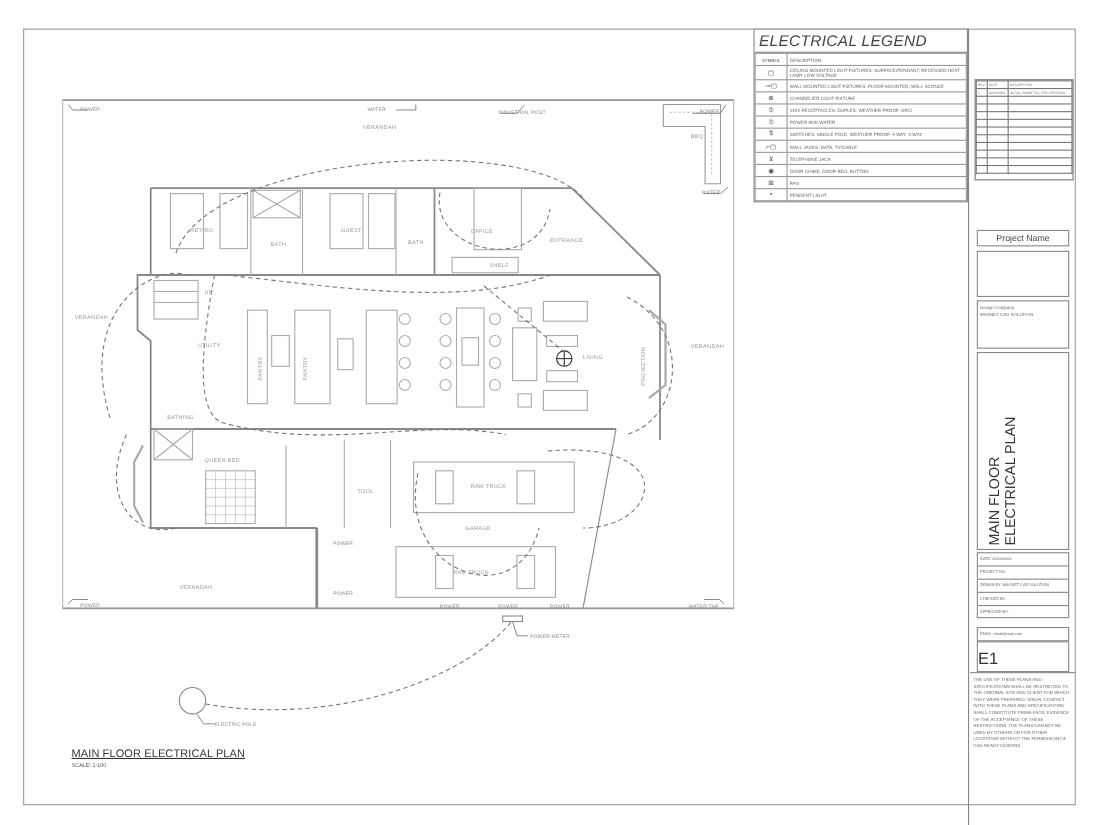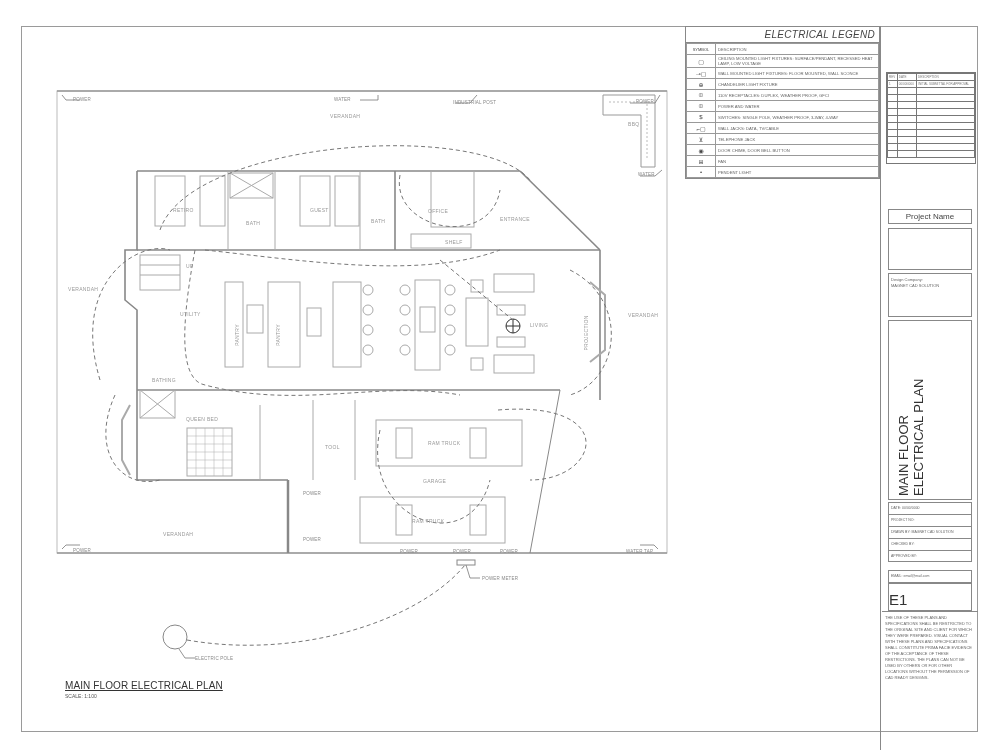--- a/index.html
+++ b/index.html
@@ -1,20 +1,20 @@
 <!DOCTYPE html>
 <html><head>
 <meta charset="utf-8">
 <style>
   html,body{margin:0;padding:0;background:#fff;}
   body{width:1000px;height:750px;position:relative;overflow:hidden;font-family:"Liberation Sans",sans-serif;color:#555;}
   .sheet{position:absolute;left:21px;top:26px;width:957px;height:706px;border:1px solid #9a9a9a;box-sizing:border-box;}
   svg{position:absolute;left:0;top:0;}
   .legend{position:absolute;left:685px;top:26px;width:195px;border:1px solid #888;box-sizing:border-box;background:#fff;}
-  .legend .lt{font-style:italic;font-size:10px;color:#444;padding:2px 4px;border-bottom:1px solid #888;letter-spacing:.3px;text-align:right;}
+  .legend .lt{font-style:italic;font-size:14px;color:#444;padding:2px 4px;border-bottom:1px solid #888;letter-spacing:.3px;}
   .legend table{width:100%;border-collapse:collapse;font-size:4.2px;color:#666;}
   .legend td{border:1px solid #999;padding:1px 2px;height:8px;vertical-align:middle;}
   .legend td.sym{width:24px;text-align:center;font-size:6px;color:#444;}
   .tb{position:absolute;left:880px;top:26px;width:98px;height:740px;border-left:1px solid #888;box-sizing:border-box;}
   .rev{position:absolute;left:5px;top:46px;width:88px;height:90px;border:1px solid #777;}
   .rev table{width:100%;border-collapse:collapse;font-size:3px;color:#777;}
   .rev td{border:1px solid #777;height:6px;padding:0 1px;}
   .box{position:absolute;left:7px;width:84px;border:1px solid #888;box-sizing:border-box;}
   .pname{font-size:8px;text-align:center;color:#444;line-height:14px;}
   .dc{font-size:4px;color:#666;padding:3px 2px;line-height:6px;}

